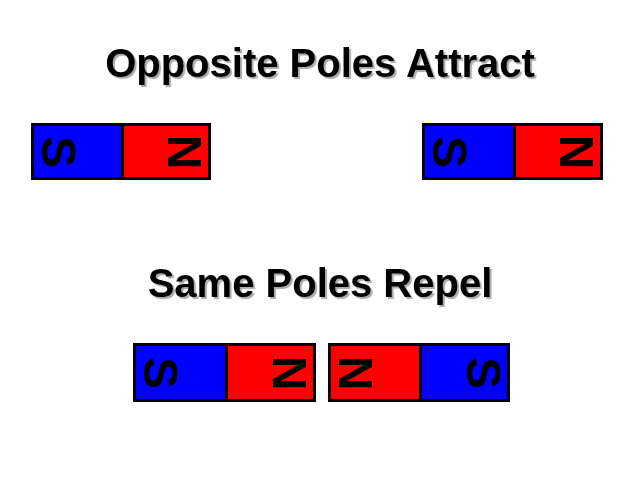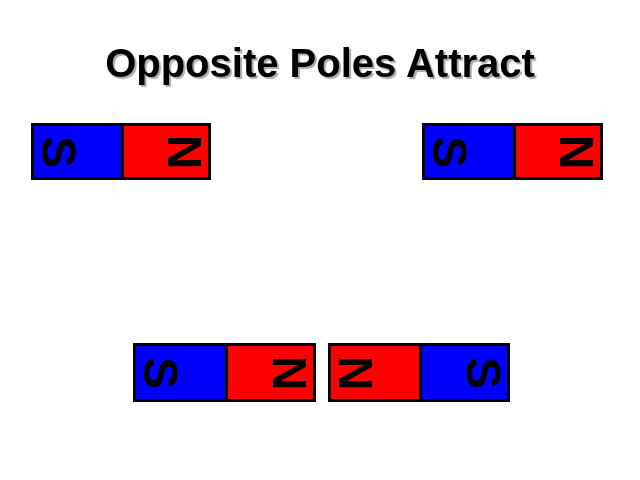--- a/index.html
+++ b/index.html
@@ -92,20 +92,21 @@
 
   <div id="magnet-attract-right" class="magnet">
     <div class="pole south outer-left">
       <span class="pole-label">S</span>
     </div>
     <div class="pole north outer-right">
       <span class="pole-label">N</span>
     </div>
   </div>
 
+  <div id="title-repel" class="section-title">Same Poles Repel</div>
 
   <div id="magnet-repel-left" class="magnet">
     <div class="pole south outer-left">
       <span class="pole-label">S</span>
     </div>
     <div class="pole north outer-right">
       <span class="pole-label">N</span>
     </div>
   </div>
 

